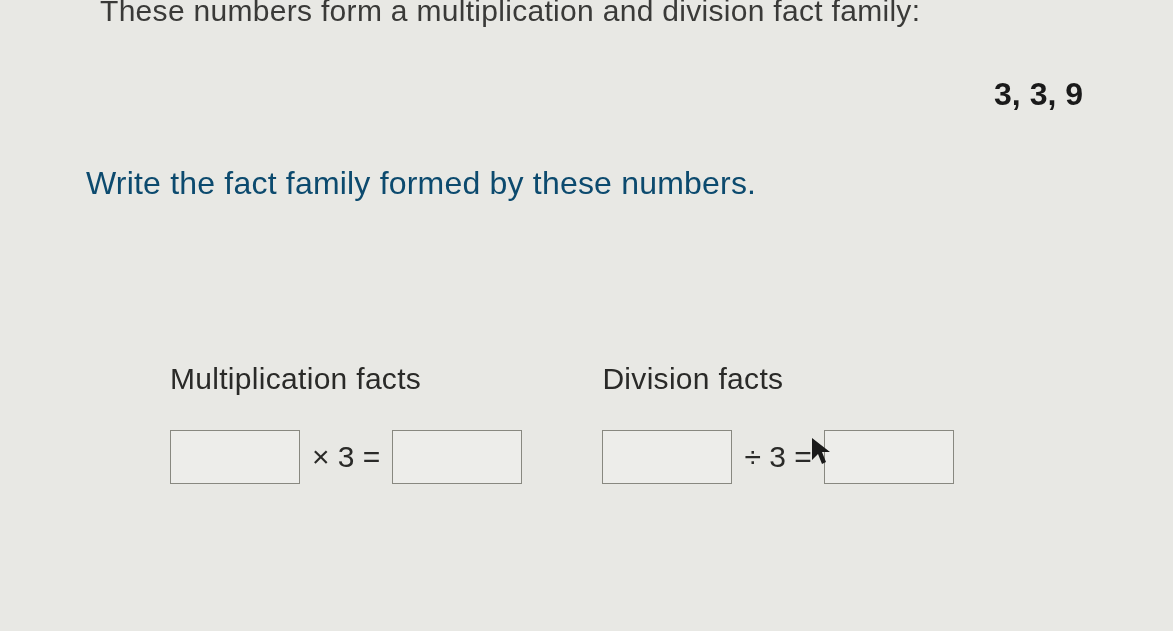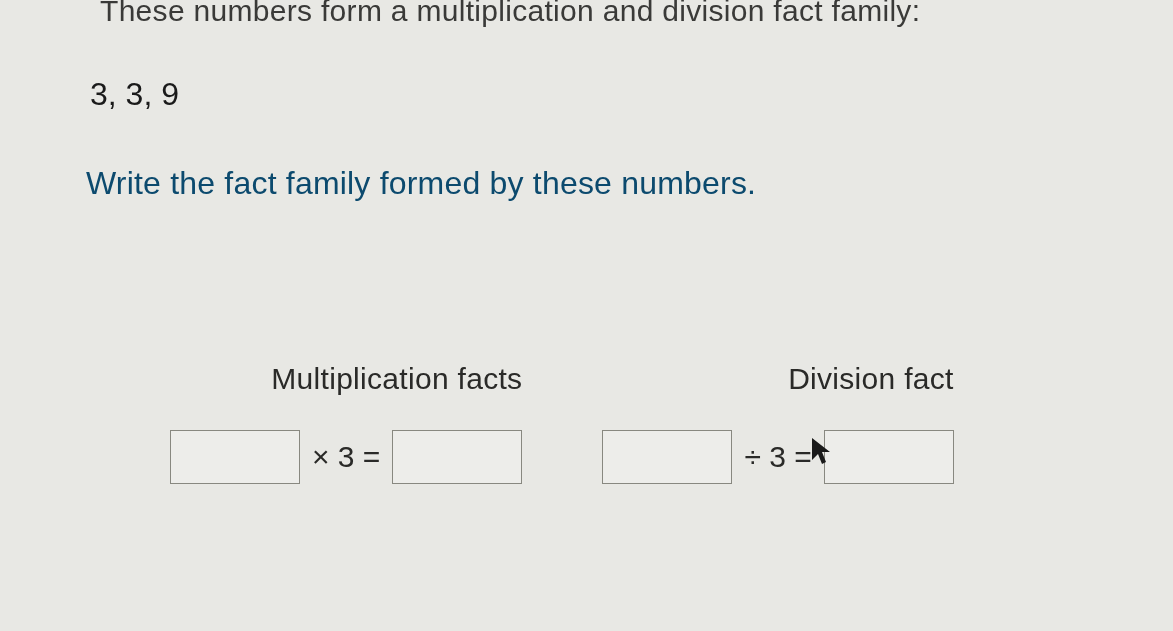--- a/index.html
+++ b/index.html
@@ -18,43 +18,44 @@
     }
     .intro-text {
       font-size: 30px;
       color: #3a3a38;
       margin-top: -6px;
       margin-left: 10px;
       letter-spacing: 0.3px;
     }
     .numbers {
       font-size: 32px;
-      font-weight: normal;
+      font-weight: bold;
       color: #1a1a1a;
       margin-top: 48px;
       margin-left: 0;
+      text-align: right;
     }
     .instruction {
       font-size: 32px;
       color: #0c4a6e;
       margin-top: 52px;
       margin-left: -4px;
       letter-spacing: 0.2px;
     }
     .facts-area {
       display: flex;
       margin-top: 160px;
       justify-content: flex-start;
       gap: 80px;
       margin-left: 80px;
     }
     .facts-col {
       display: flex;
       flex-direction: column;
-      align-items: flex-end;
+      align-items: flex-start;
     }
     .facts-heading {
       font-size: 30px;
       color: #2a2a28;
       margin-bottom: 34px;
       letter-spacing: 0.3px;
     }
     .equation-row {
       display: flex;
       align-items: center;
@@ -93,21 +94,21 @@
   <div class="facts-col">
     <div class="facts-heading">Multiplication facts</div>
     <div class="equation-row">
       <input class="input-box" type="text" style="">
       <span class="op-text">× 3 =</span>
       <input class="input-box" type="text" style="">
     </div>
   </div>
 
   <div class="facts-col">
-    <div class="facts-heading">Division fact</div>
+    <div class="facts-heading">Division facts</div>
     <div class="equation-row">
       <input class="input-box" type="text" style="">
       <span class="op-text">÷ 3 =</span>
       <span style="position:relative; display:inline-block;">
         <input class="input-box" type="text" style="">
         <svg class="cursor-arrow" width="22" height="30" viewBox="0 0 22 30" style="left:-14px; top:6px; position:absolute;">
           <path d="M2 2 L2 24 L8 18 L12 28 L16 26 L12 16 L20 16 Z" fill="#1a1a1a"></path>
         </svg>
       </span>
     </div>

